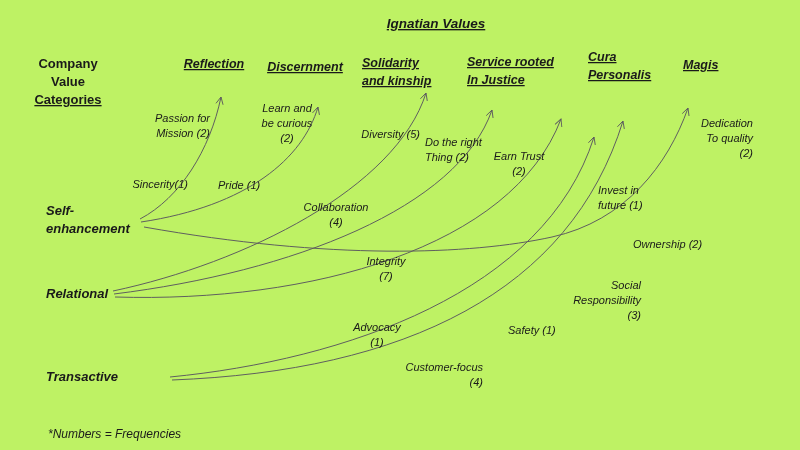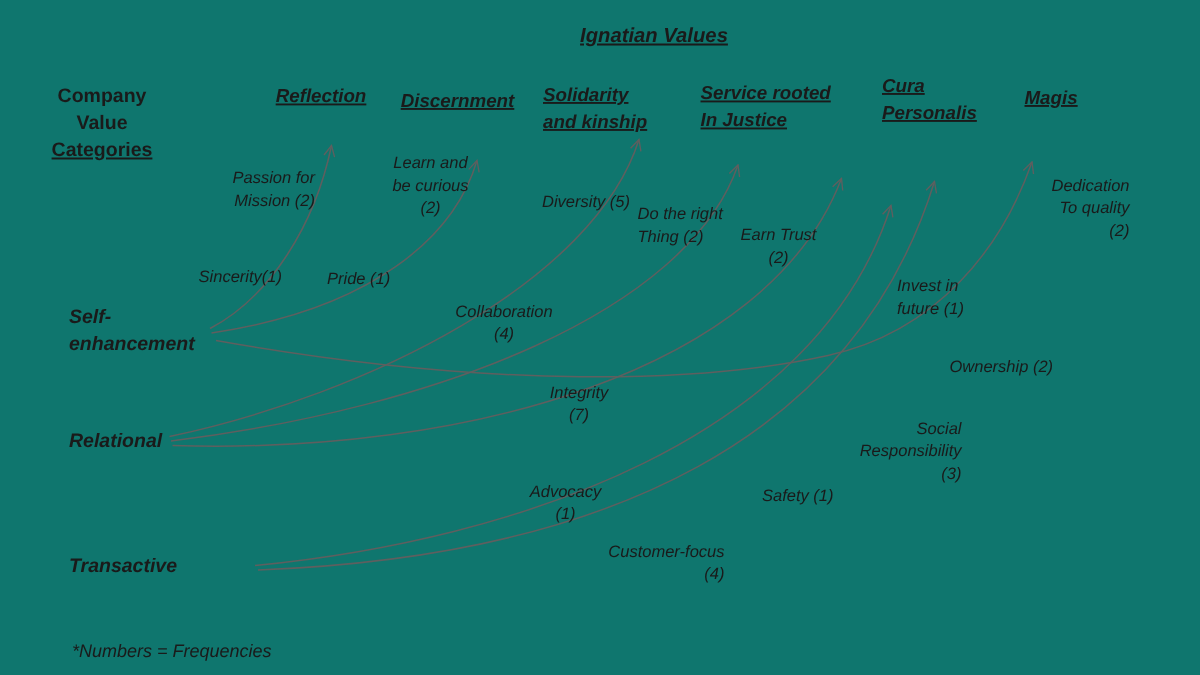--- a/index.html
+++ b/index.html
@@ -8,21 +8,21 @@
     background: #ffffff;
     width: 800px;
     height: 450px;
     overflow: hidden;
     font-family: "Liberation Sans", sans-serif;
   }
   .stage {
     position: relative;
     width: 800px;
     height: 450px;
-    background: #0f766e;
+    background: #bef264;
   }
   svg { display: block; }
   text {
     fill: #1a1a1a;
     font-family: "Liberation Sans", sans-serif;
   }
   .title {
     font-size: 13.5px;
     font-weight: bold;
     font-style: italic;

